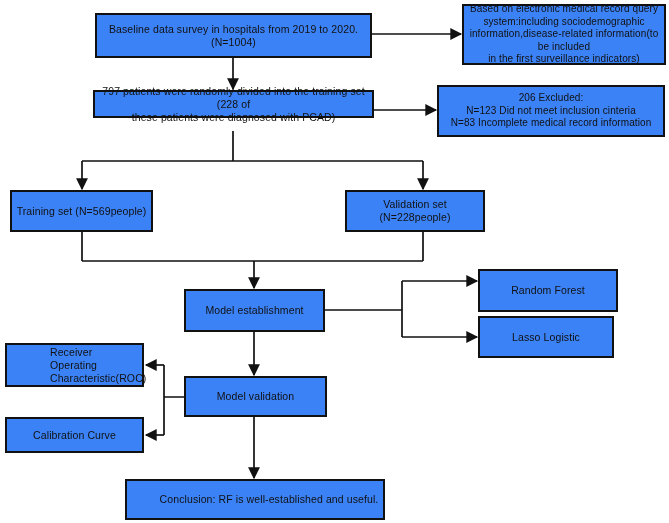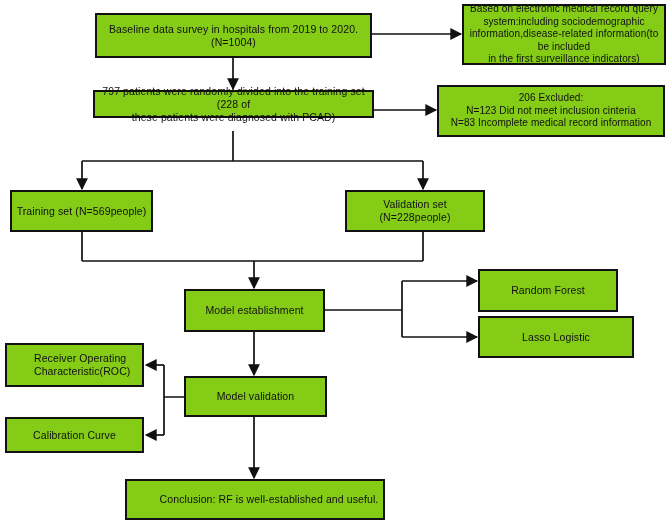--- a/index.html
+++ b/index.html
@@ -14,36 +14,36 @@
   }
   #connectors {
     position: absolute;
     left: 0; top: 0;
     width: 669px; height: 523px;
   }
   .node {
     position: absolute;
     box-sizing: border-box;
     border: 2px solid #111111;
-    background: #84cc16;
+    background: #3b82f6;
     display: flex;
     flex-direction: column;
     align-items: center;
     justify-content: center;
     text-align: center;
     font-size: 10.5px;
     line-height: 13px;
     letter-spacing: 0.1px;
   }
   .node span { display: block; }
   .node.small { font-size: 10px; line-height: 12.5px; }
   .node.left-align {
     align-items: flex-start;
     text-align: left;
-    padding-left: 27px;
+    padding-left: 43px;
   }
 </style>
 </head>
 <body>
 
 <div id="stage">
 
   <svg id="connectors" viewBox="0 0 669 523" xmlns="http://www.w3.org/2000/svg">
     <defs>
       <marker id="arrow" viewBox="0 0 10 10" refX="9" refY="5" markerWidth="9" markerHeight="7" orient="auto-start-reverse">
@@ -110,21 +110,21 @@
   </div>
 
   <div class="node" style="left:184px; top:289px; width:141px; height:43px;">
     <span>Model establishment</span>
   </div>
 
   <div class="node" style="left:478px; top:269px; width:140px; height:43px;">
     <span>Random Forest</span>
   </div>
 
-  <div class="node" style="left:478px; top:316px; width:156px; height:42px;">
+  <div class="node" style="left:478px; top:316px; width:136px; height:42px;">
     <span>Lasso Logistic</span>
   </div>
 
   <div class="node left-align" style="left:5px; top:343px; width:139px; height:44px;">
     <span>Receiver Operating</span>
     <span>Characteristic(ROC)</span>
   </div>
 
   <div class="node" style="left:5px; top:417px; width:139px; height:36px;">
     <span>Calibration Curve</span>

